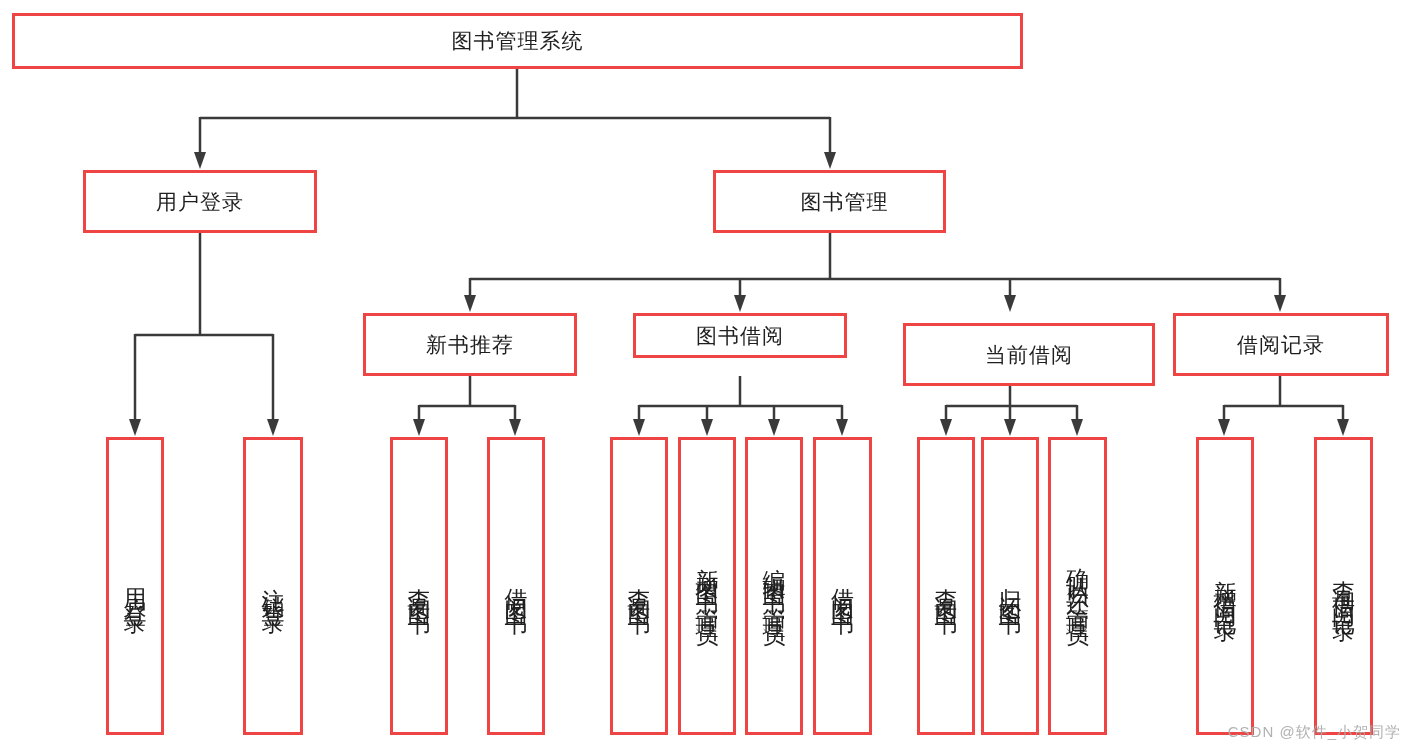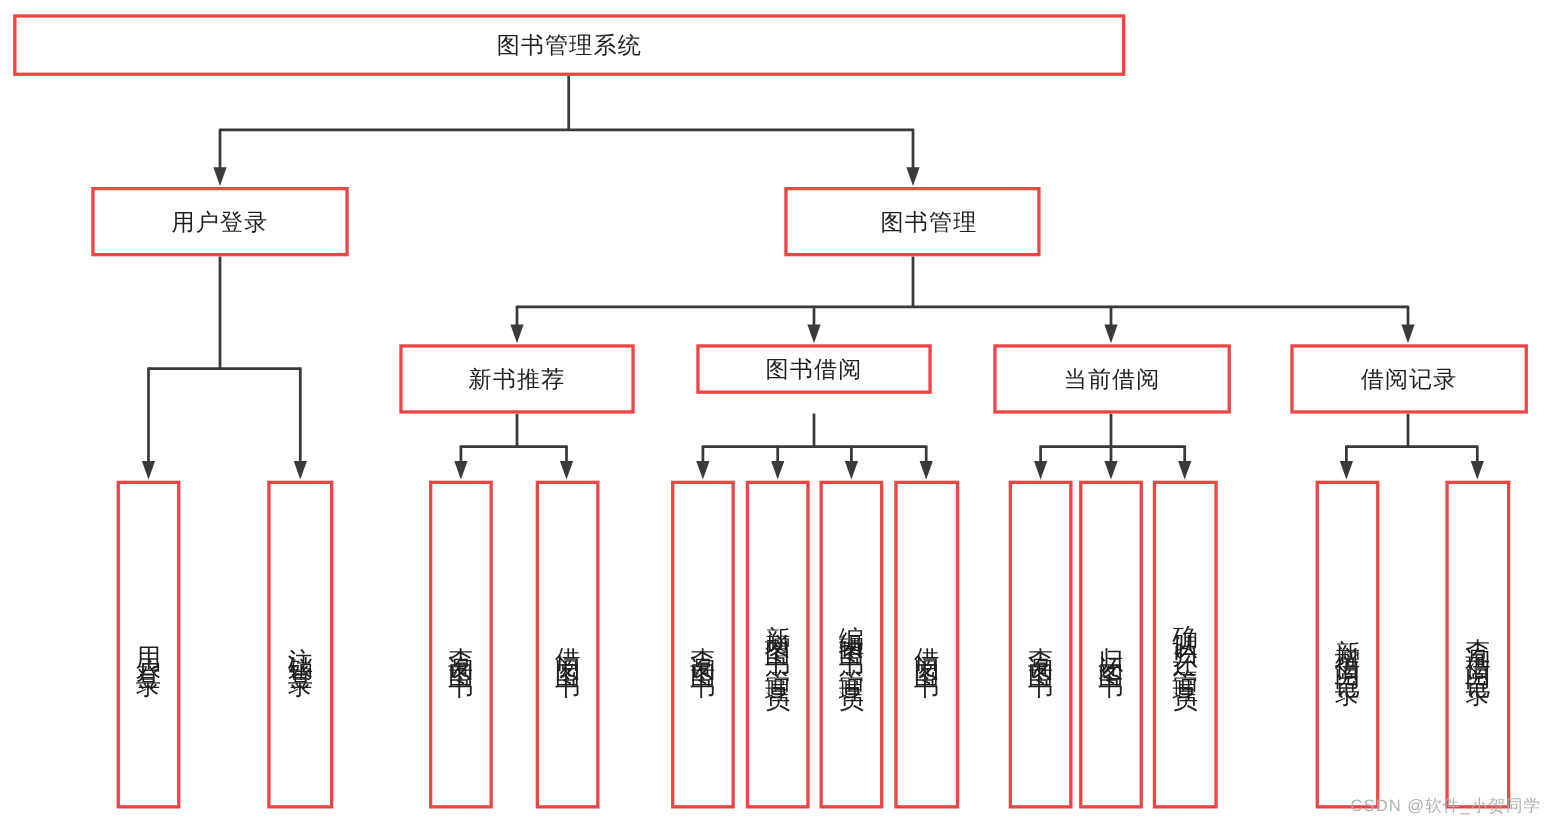--- a/index.html
+++ b/index.html
@@ -41,21 +41,21 @@
     letter-spacing:1px;
     white-space:nowrap;
     z-index:10;
   }
   
   .n-root{left:12px;top:13px;width:1011px;height:56px;}
   .n-user-login{left:83px;top:170px;width:234px;height:63px;}
   .n-book-mgmt{left:713px;top:170px;width:233px;height:63px;padding-left:30px;}
   .n-new-book{left:363px;top:313px;width:214px;height:63px;}
   .n-book-borrow{left:633px;top:313px;width:214px;height:45px;}
-  .n-cur-borrow{left:903px;top:313px;width:216px;height:63px;}
+  .n-cur-borrow{left:903px;top:323px;width:252px;height:63px;}
   .n-borrow-rec{left:1173px;top:313px;width:216px;height:63px;}
   .leaf{top:437px;height:298px;}
   .n-a1{left:106px;width:58px;}
   .n-a2{left:243px;width:60px;}
   .n-b1{left:390px;width:58px;}
   .n-b2{left:487px;width:58px;}
   .n-c1{left:610px;width:58px;}
   .n-c2{left:678px;width:58px;}
   .n-c3{left:745px;width:58px;}
   .n-c4{left:813px;width:59px;}

